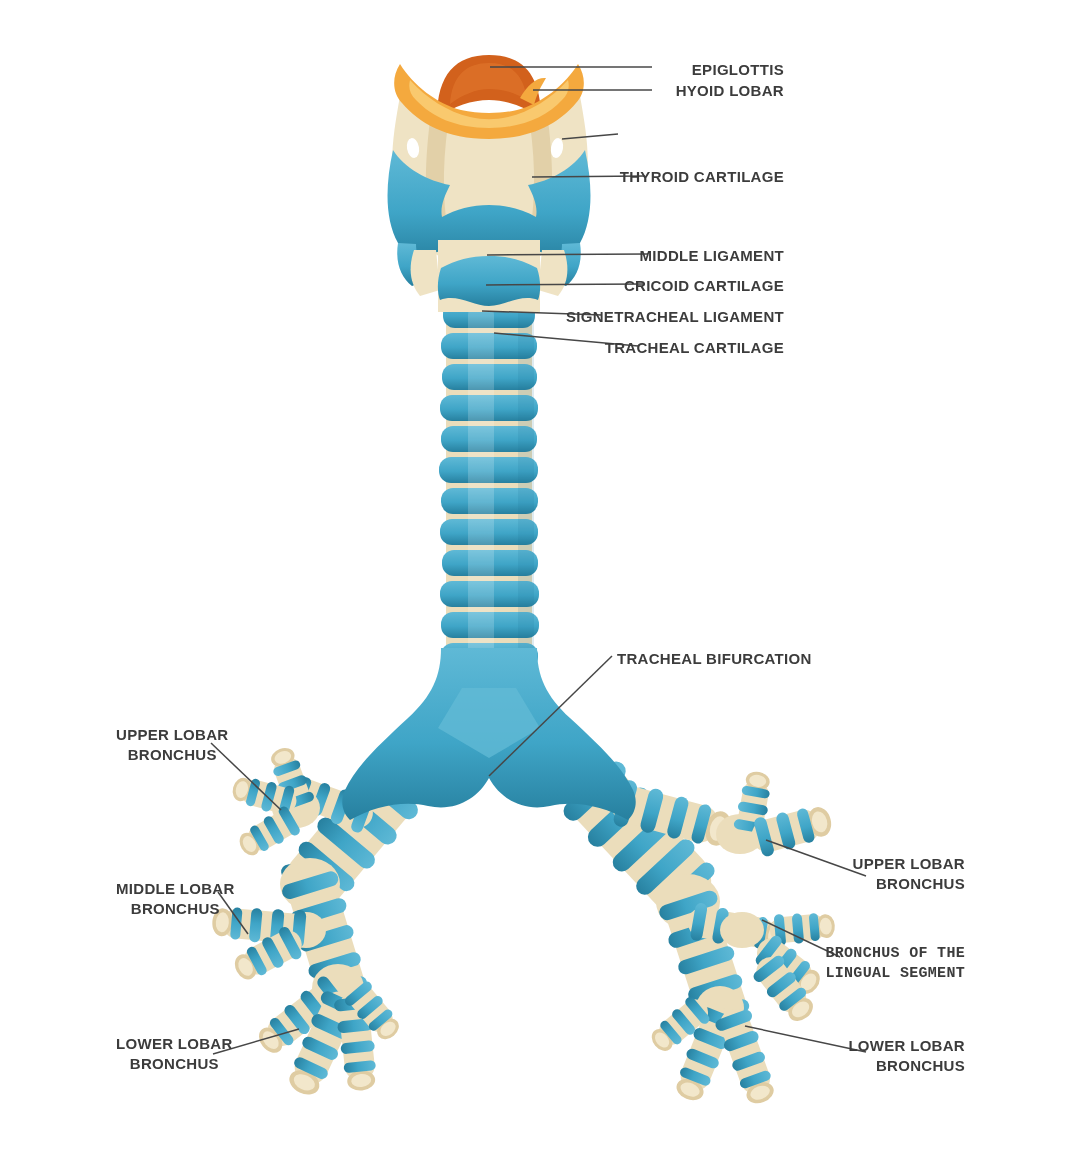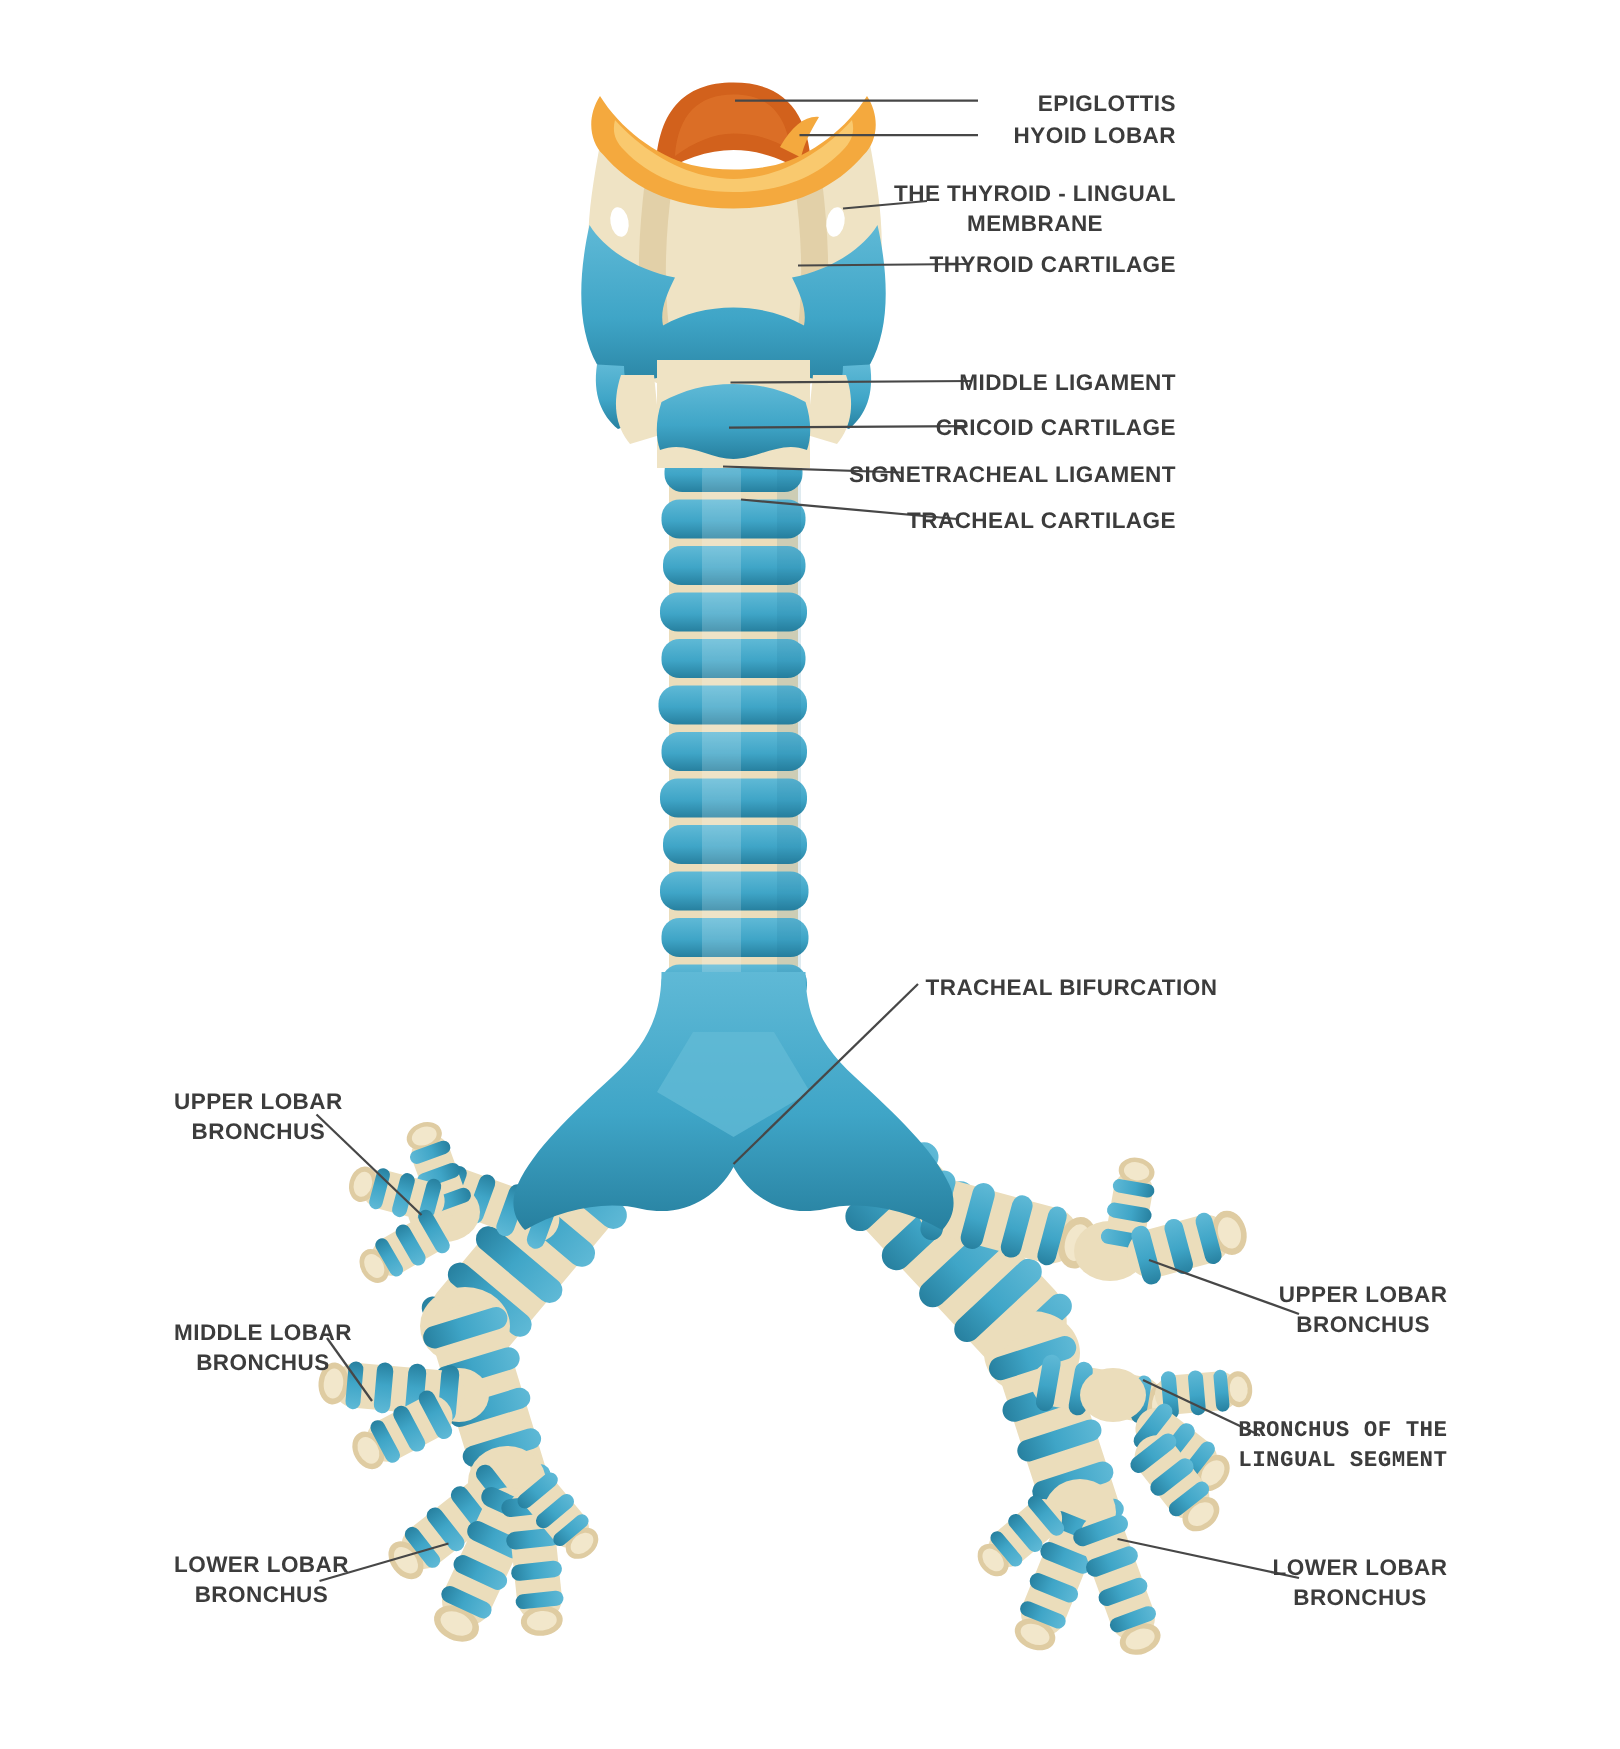--- a/index.html
+++ b/index.html
@@ -13,21 +13,21 @@
   .figure svg{position:absolute;top:0;left:0;}
   .lbl{
     position:absolute;
     font-size:15px;
     font-weight:bold;
     letter-spacing:.3px;
     line-height:20px;
     color:#3c3c3c;
     white-space:pre-line;
   }
-  .lbl.r{text-align:center;padding-left:26px;}
+  .lbl.r{text-align:right;padding-left:26px;}
   .lbl.l{text-align:center;}
 </style>
 </head>
 <body>
 
 <div class="figure">
 
 <svg width="1080" height="1166" viewBox="0 0 1080 1166">
   <defs>
     <linearGradient id="rg" x1="0" y1="0" x2="0" y2="1">
@@ -198,22 +198,20 @@
     <line x1="218" y1="892" x2="248" y2="934"></line>
     <line x1="213" y1="1054" x2="299" y2="1029"></line>
     <line x1="766" y1="840" x2="866" y2="876"></line>
     <line x1="762" y1="920" x2="840" y2="957"></line>
     <line x1="745" y1="1026" x2="866" y2="1052"></line>
   </g>
 </svg>
 
 <div class="lbl r" style="top:60px;  right:296px;">EPIGLOTTIS</div>
 <div class="lbl r" style="top:81px;  right:296px;">HYOID LOBAR</div>
-<div class="lbl r" style="top:120px; right:296px;">THE THYROID - LINGUAL
-MEMBRANE</div>
 <div class="lbl r" style="top:167px; right:296px;">THYROID CARTILAGE</div>
 <div class="lbl r" style="top:246px; right:296px;">MIDDLE LIGAMENT</div>
 <div class="lbl r" style="top:276px; right:296px;margin-left:28px;">CRICOID CARTILAGE</div>
 <div class="lbl r" style="top:307px; right:296px;">SIGNETRACHEAL LIGAMENT</div>
 <div class="lbl r" style="top:338px; right:296px;">TRACHEAL CARTILAGE</div>
 <div class="lbl l" style="top:649px; left:617px;">TRACHEAL BIFURCATION</div>
 <div class="lbl l" style="top:725px; left:116px;">UPPER LOBAR
 BRONCHUS</div>
 <div class="lbl l" style="top:879px; left:116px;">MIDDLE LOBAR
 BRONCHUS</div>

